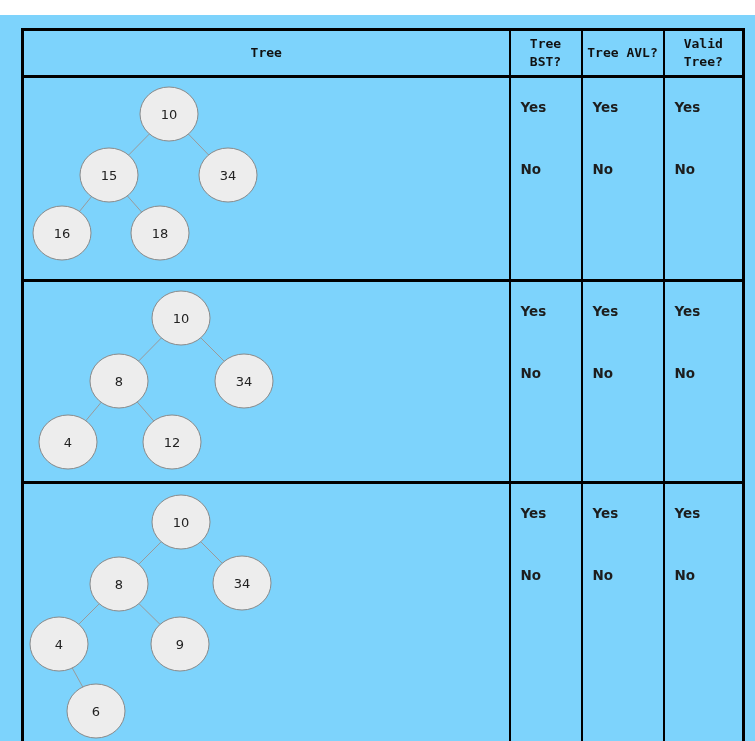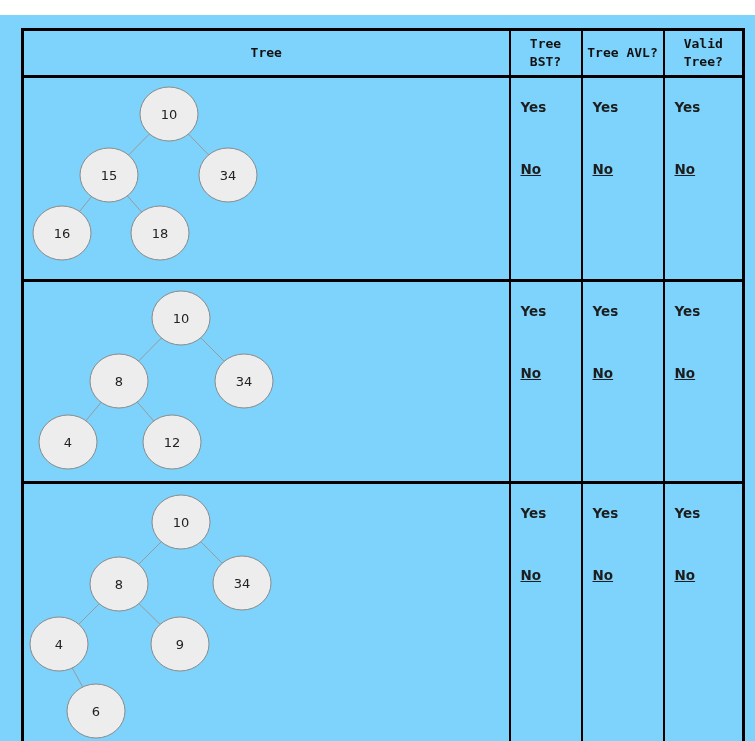--- a/index.html
+++ b/index.html
@@ -26,21 +26,21 @@
   .tree-cell-1{height:201px;}
   .tree-cell-2{height:199px;}
   .tree-cell-3{height:261px;}
   td.answer-cell{
     font-family:"DejaVu Sans","Liberation Sans",sans-serif;
     font-size:13.5px;font-weight:600;color:#1d1d1d;
     padding:0 12px 0 10px;
   }
   .opt{cursor:pointer;width:max-content;}
   .opt-yes{margin-top:21px;}
-  .opt-no{margin-top:46px;text-decoration:underline;}
+  .opt-no{margin-top:46px;}
   svg text{
     font-family:"DejaVu Sans","Liberation Sans",sans-serif;
     font-size:13px;fill:#222222;
   }
 </style>
 </head>
 <body>
 
 <div class="page">
   <table class="quiz">

